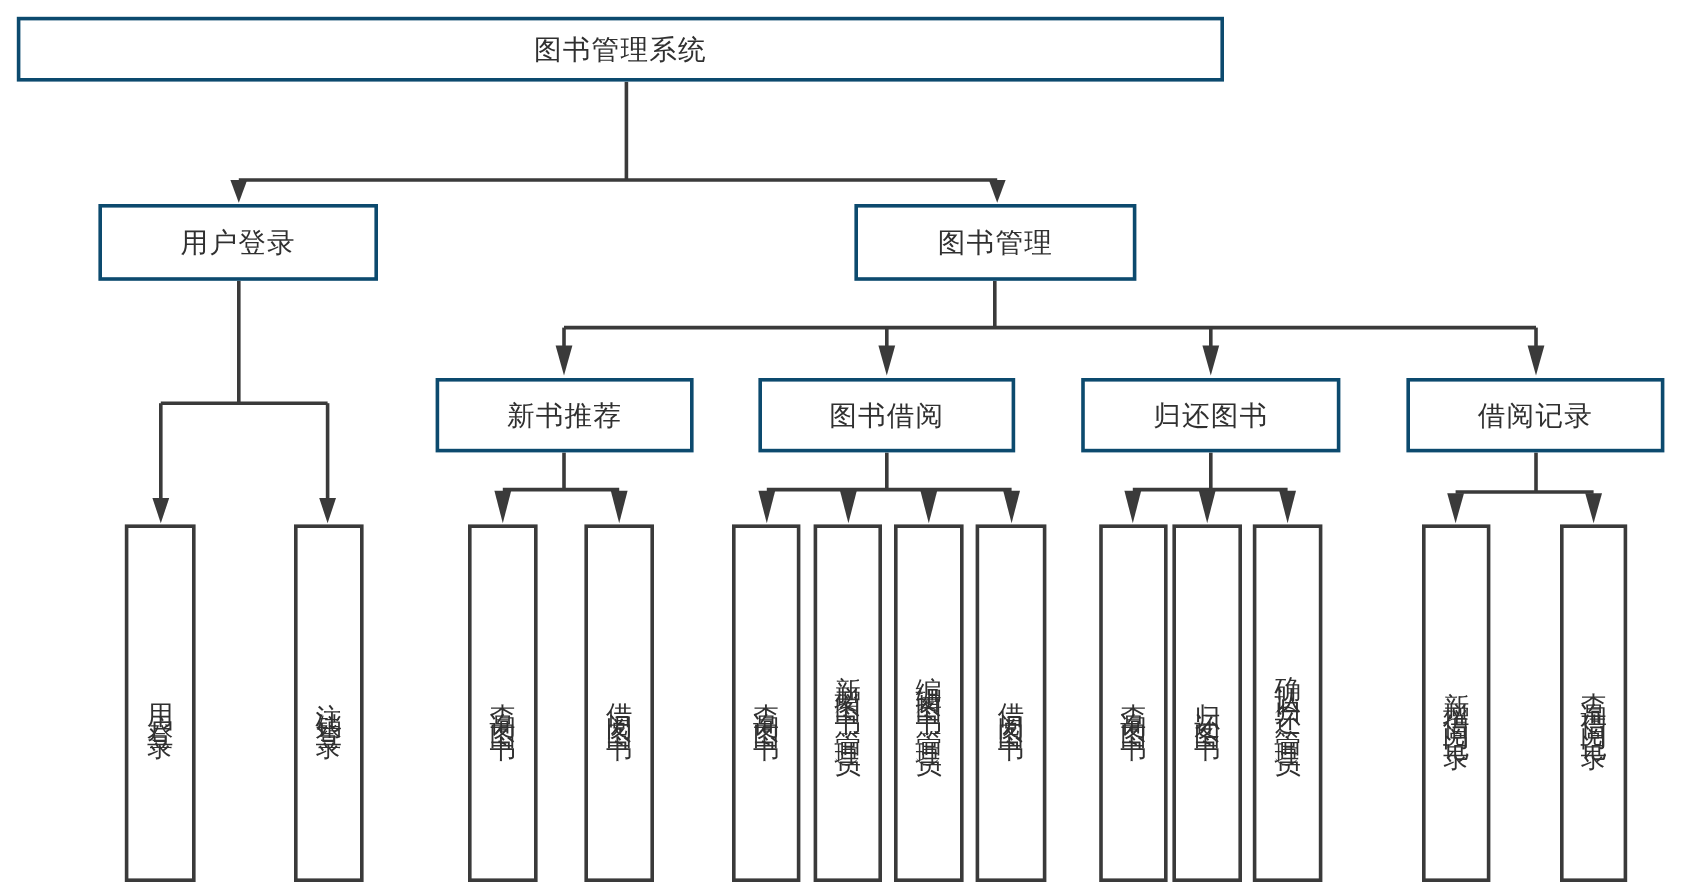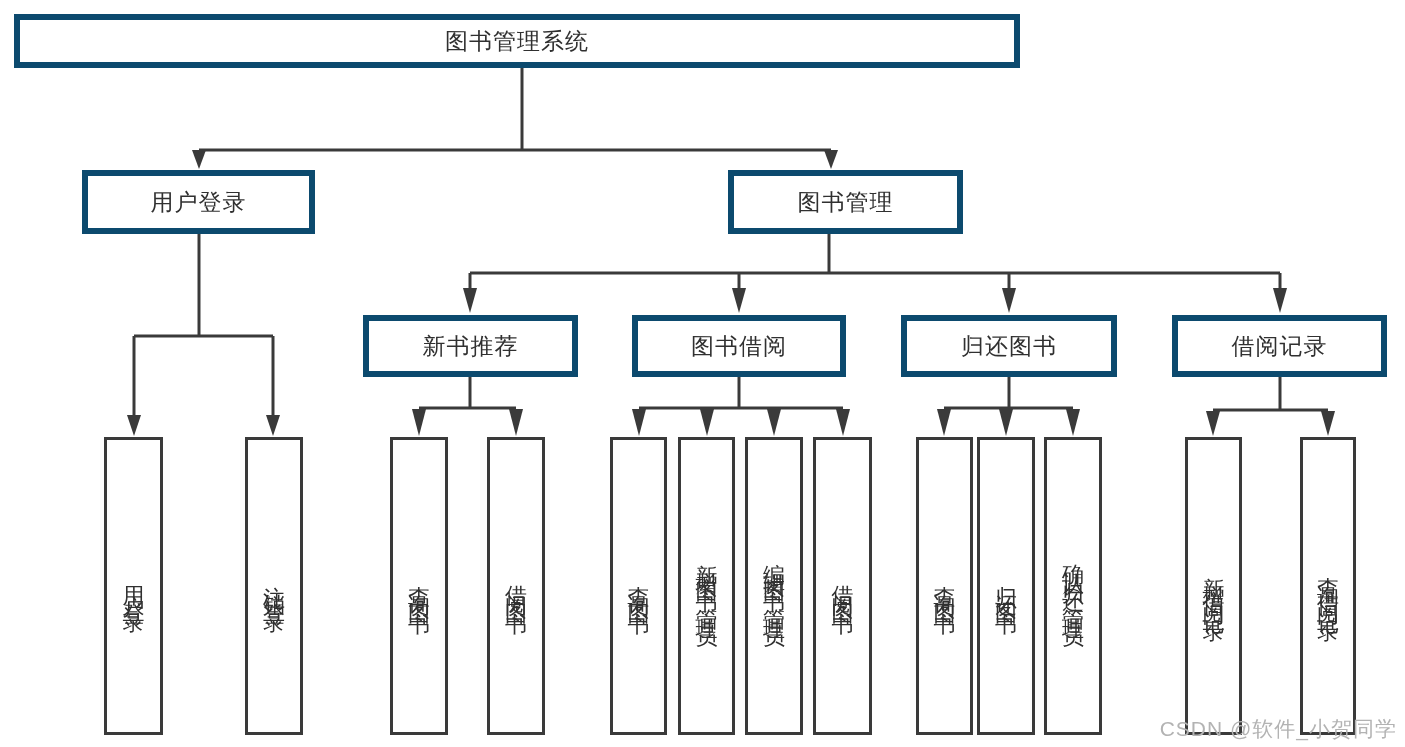--- a/index.html
+++ b/index.html
@@ -13,21 +13,21 @@
     overflow: hidden;
   }
   .connectors {
     position: absolute;
     left: 0; top: 0;
     width: 1405px; height: 747px;
     pointer-events: none;
   }
   .node {
     position: absolute;
-    border: 6px solid #0c4a6e;
+    border: 3px solid #0c4a6e;
     background: #ffffff;
     display: flex;
     align-items: center;
     justify-content: center;
     font-size: 23px;
     color: #303030;
     letter-spacing: 1px;
     white-space: nowrap;
     text-align: right;
   }
@@ -116,21 +116,21 @@
       <polygon points="1066,409 1080,409 1073,436"></polygon>
 
       <polygon points="1206,411 1220,411 1213,436"></polygon>
       <polygon points="1321,411 1335,411 1328,436"></polygon>
     </g>
   </svg>
 
   <div class="node" style="left:14px; top:14px; width:1006px; height:54px;">图书管理系统</div>
 
   <div class="node" style="left:82px; top:170px; width:233px; height:64px;">用户登录</div>
-  <div class="node" style="left:712px; top:170px; width:235px; height:64px;margin-left:16px;">图书管理</div>
+  <div class="node" style="left:712px; top:170px; width:235px; height:64px;">图书管理</div>
 
   <div class="node" style="left:632px; top:315px; width:214px; height:62px;">图书借阅</div>
   <div class="node" style="left:363px; top:315px; width:215px; height:62px;">新书推荐</div>
   <div class="node" style="left:901px; top:315px; width:216px; height:62px;">归还图书</div>
   <div class="node" style="left:1172px; top:315px; width:215px; height:62px;">借阅记录</div>
 
   <div class="leaf" style="left:104px; width:59px;">用户登录</div>
   <div class="leaf" style="left:245px; width:58px;">注销登录</div>
 
   <div class="leaf" style="left:390px; width:58px;">查询图书</div>
@@ -141,15 +141,14 @@
   <div class="leaf" style="left:745px; width:58px;">编辑图书（管理员）</div>
   <div class="leaf" style="left:813px; width:59px;">借阅图书</div>
 
   <div class="leaf" style="left:916px; width:57px;">查询图书</div>
   <div class="leaf" style="left:977px; width:58px;">归还图书</div>
   <div class="leaf" style="left:1044px; width:58px;">确认归还（管理员）</div>
 
   <div class="leaf" style="left:1185px; width:57px;">新增借阅记录</div>
   <div class="leaf" style="left:1300px; width:56px;">查询借阅记录</div>
 
-  <div class="watermark">CSDN @软件_小贺同学</div>
 
 </div>
 
 </body></html>

